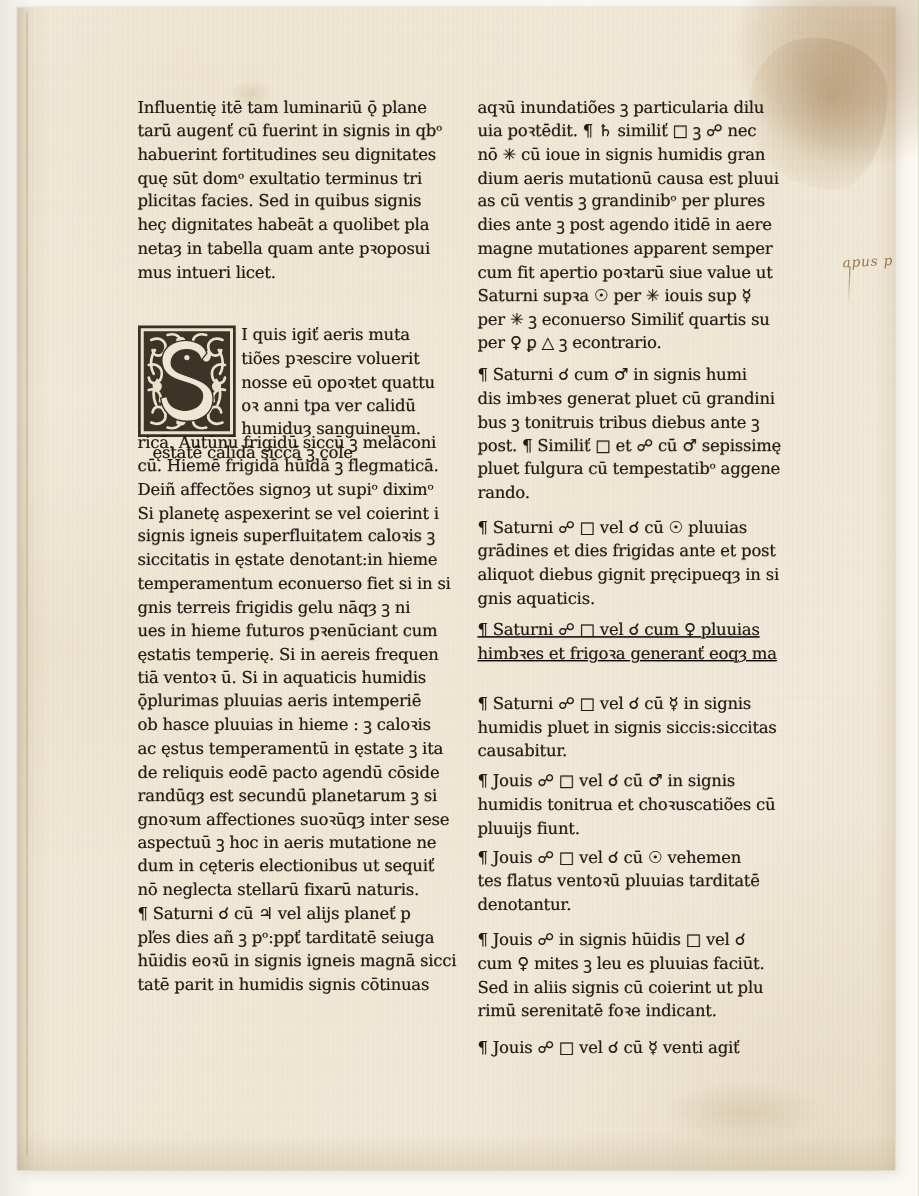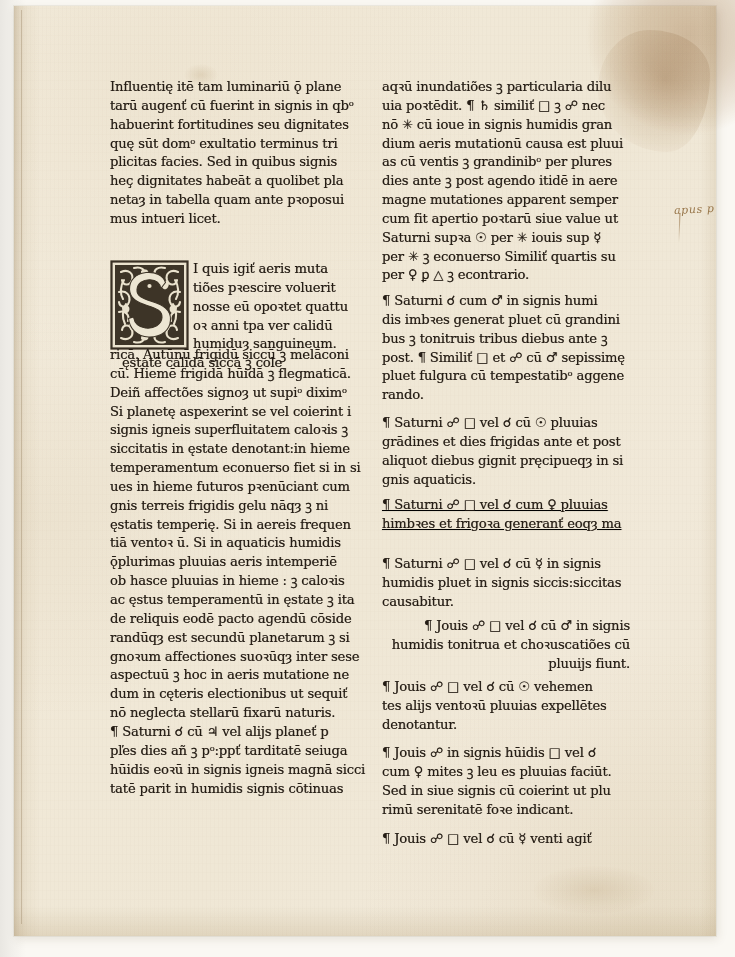--- a/index.html
+++ b/index.html
@@ -337,22 +337,22 @@
         </div>
 
         <div style="position:absolute;left:0;top:268px;width:244px;">
           <div class="line">ricā. Autūnū frigidū siccū ꝫ melāconi</div>
           <div class="line">cū. Hiemē frigidā hūidā ꝫ flegmaticā.</div>
           <div class="line">Deiñ affectões signoȝ ut supiᵒ diximᵒ</div>
           <div class="line"> Si planetę aspexerint se vel coierint i</div>
           <div class="line">signis igneis superfluitatem caloꝛis ꝫ</div>
           <div class="line">siccitatis in ęstate denotant:in hieme</div>
           <div class="line">temperamentum econuerso fiet si in si</div>
+          <div class="line">gnis terreis frigidis  gelu nāqȝ ꝫ ni</div>
           <div class="line">ues in hieme futuros pꝛenūciant cum</div>
-          <div class="line">gnis terreis frigidis  gelu nāqȝ ꝫ ni</div>
           <div class="line">ęstatis temperię. Si in aereis frequen</div>
           <div class="line">tiā ventoꝛ ū. Si in aquaticis humidis</div>
           <div class="line">ǭplurimas pluuias aeris intemperiē</div>
           <div class="line">ob hasce pluuias in hieme : ꝫ caloꝛis</div>
           <div class="line">ac ęstus temperamentū in ęstate ꝫ ita</div>
           <div class="line">de reliquis eodē pacto agendū cōside</div>
           <div class="line">randūqȝ est secundū planetarum ꝫ si</div>
           <div class="line">gnoꝛum affectiones suoꝛūqȝ inter sese</div>
           <div class="line">aspectuū ꝫ hoc in aeris mutatione ne</div>
           <div class="line">dum in cęteris electionibus ut sequiť</div>
@@ -403,36 +403,36 @@
           <div class="line">¶ Saturni ☍ □ vel ☌ cum ♀ pluuias</div>
           <div class="line">himbꝛes et frigoꝛa generanť eoqȝ ma</div>
         </div>
 
         <div style="position:absolute;left:0;top:477px;width:248px;">
           <div class="line">¶ Saturni ☍ □ vel ☌  cū ☿ in signis</div>
           <div class="line">humidis pluet in signis siccis:siccitas</div>
           <div class="line">causabitur.</div>
         </div>
 
-        <div style="position:absolute;left:0;top:539px;width:248px;text-align:right;">
+        <div style="position:absolute;left:0;top:539px;width:248px;">
           <div class="line">¶ Jouis ☍  □ vel ☌  cū ♂  in signis</div>
           <div class="line">humidis tonitrua et choꝛuscatiões cū</div>
           <div class="line">pluuijs fiunt.</div>
         </div>
 
         <div style="position:absolute;left:0;top:600px;width:248px;">
           <div class="line">¶ Jouis ☍  □ vel ☌  cū ☉  vehemen</div>
-          <div class="line">tes alijs ventoꝛū pluuias expellētes</div>
+          <div class="line">tes flatus ventoꝛū pluuias tarditatē</div>
           <div class="line">denotantur.</div>
         </div>
 
         <div style="position:absolute;left:0;top:666px;width:248px;">
           <div class="line">¶ Jouis ☍  in signis hūidis  □  vel ☌</div>
           <div class="line">cum ♀ mites ꝫ leu es pluuias faciūt.</div>
-          <div class="line">Sed in siue signis  cū coierint ut plu</div>
+          <div class="line">Sed in aliis signis  cū coierint ut plu</div>
           <div class="line">rimū serenitatē foꝛe indicant.</div>
         </div>
 
         <div style="position:absolute;left:0;top:752px;width:248px;">
           <div class="line">¶ Jouis ☍  □ vel ☌ cū ☿ venti agiť</div>
         </div>
       </div>
     </div>
 
     <div class="marginalia">

